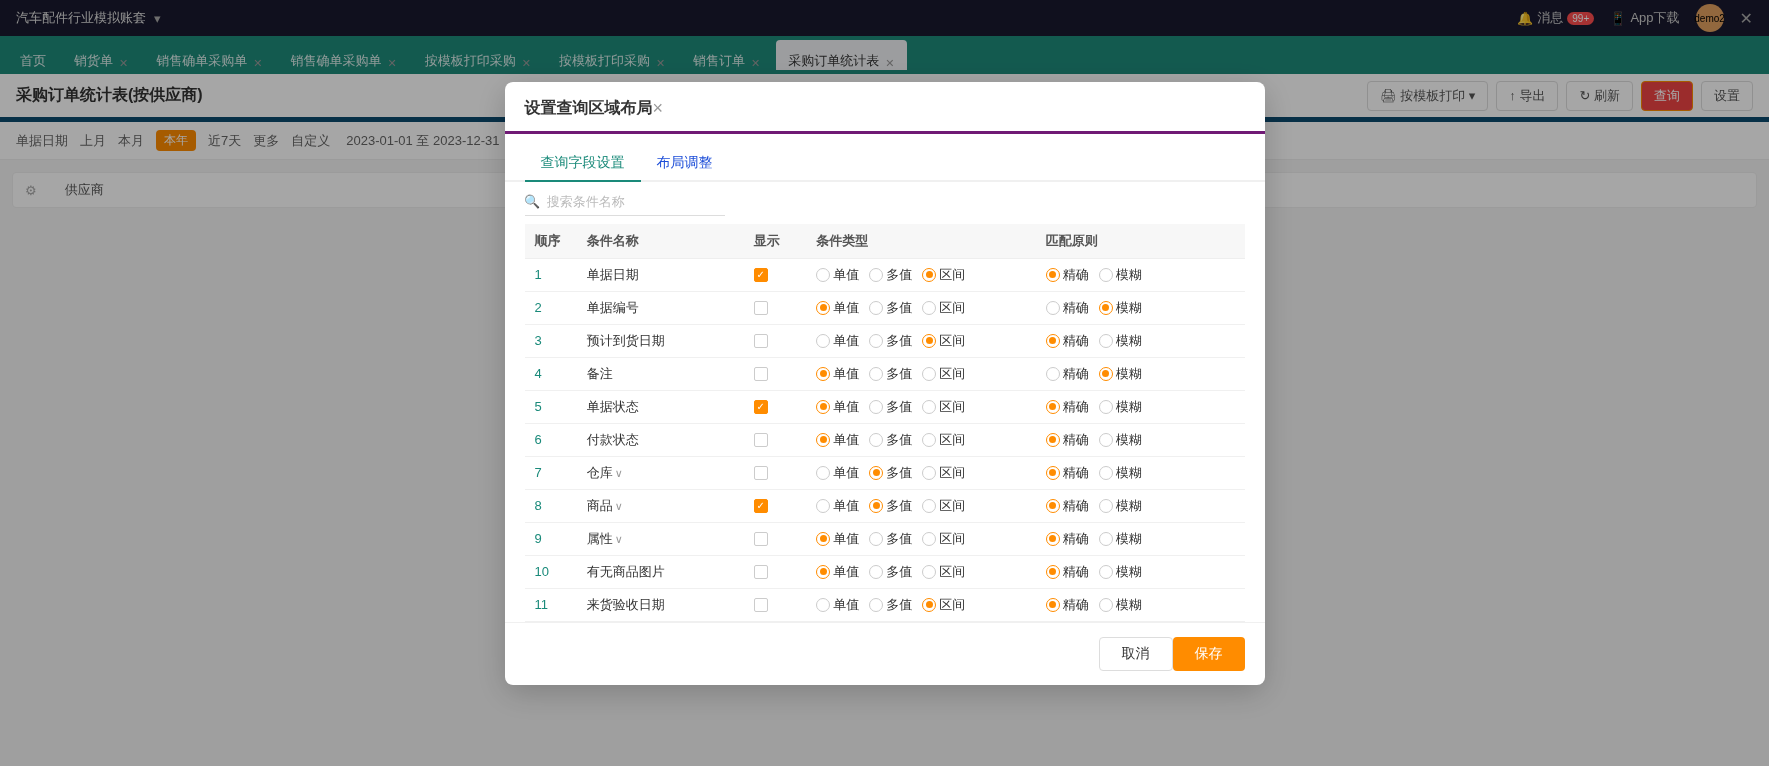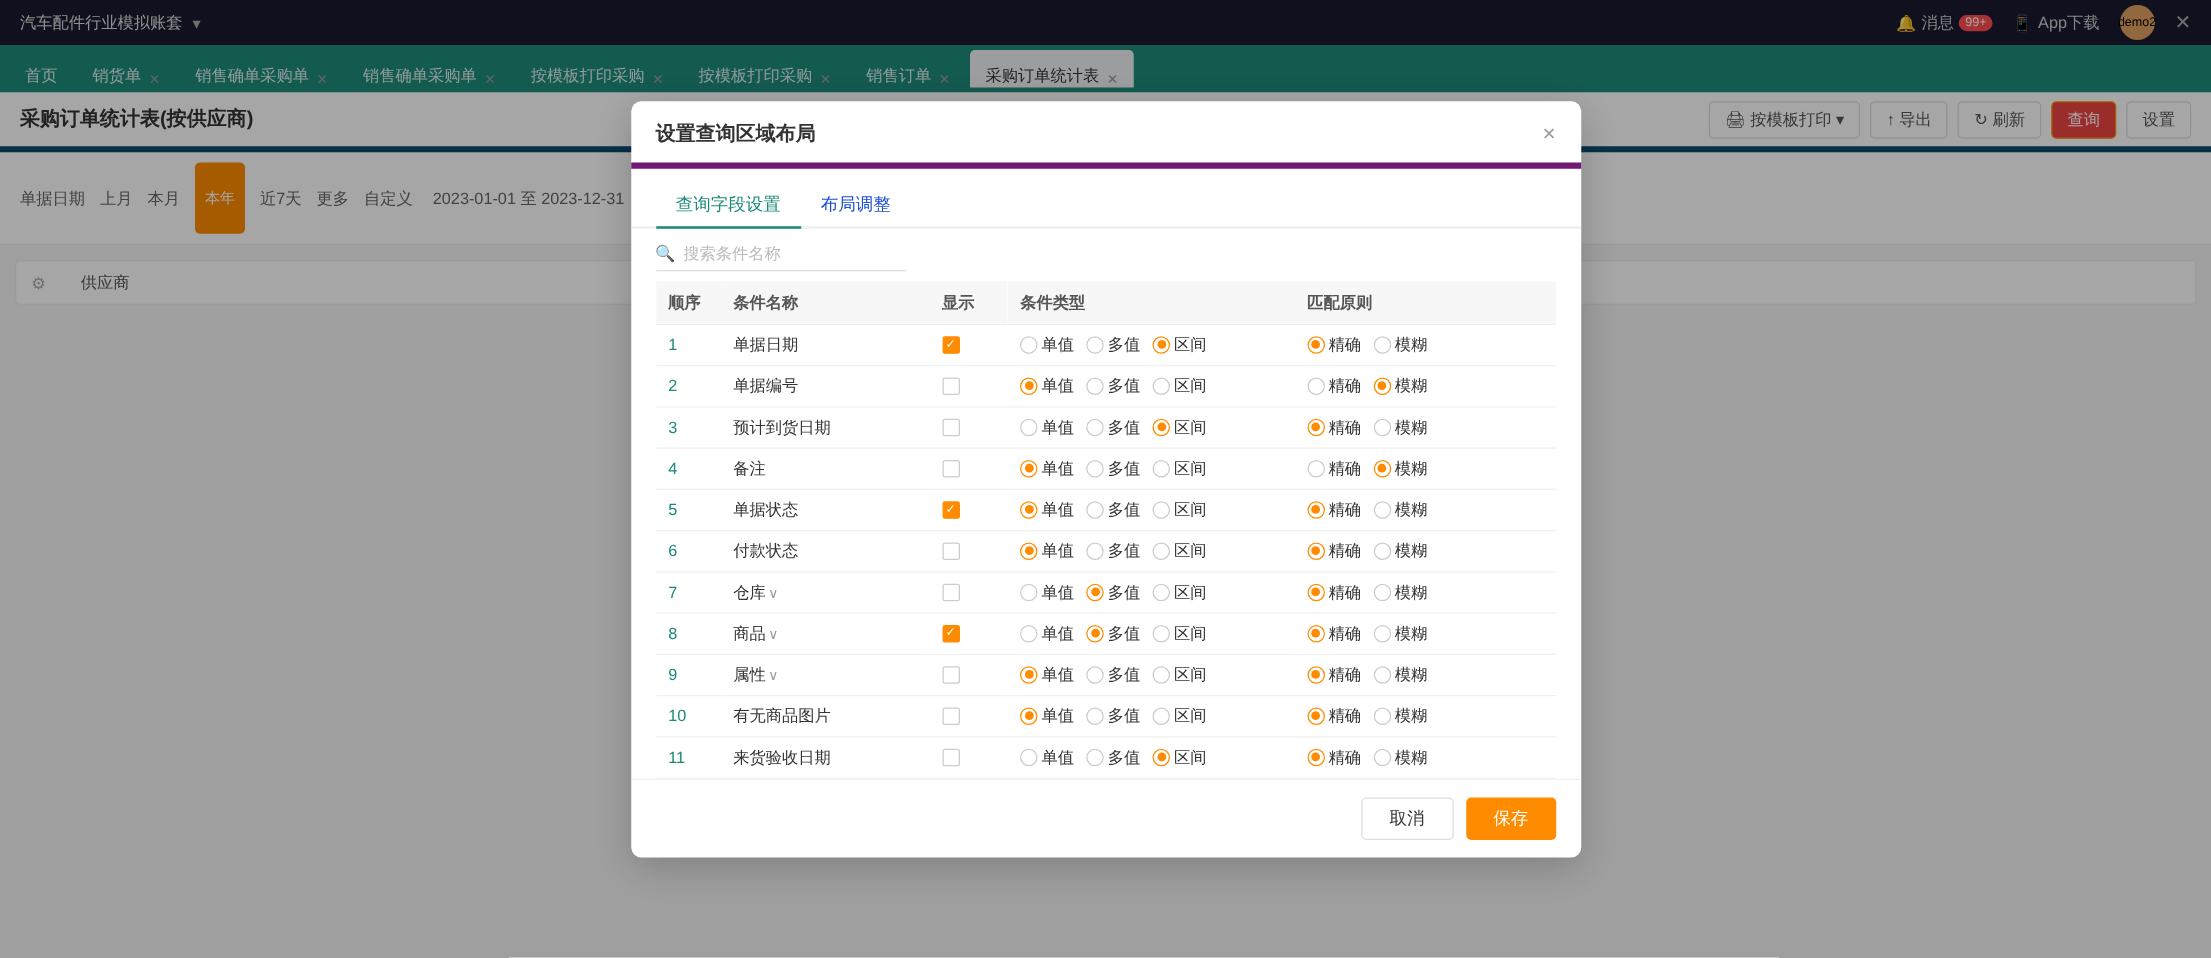--- a/index.html
+++ b/index.html
@@ -65,21 +65,21 @@
 
     
     .filter-bar {
       background: white;
       padding: 8px 16px;
       display: flex;
       align-items: center;
       gap: 12px;
       border-bottom: 1px solid #eee;
     }
-    .filter-tag { background: #ff8c00; color: white; border-radius: 4px; padding: 20px 8px; font-size: 12px; cursor: pointer; }
+    .filter-tag { background: #ff8c00; color: white; border-radius: 4px; padding: 2px 8px; font-size: 12px; cursor: pointer; }
 
     
     .table-area {
       background: #f5f5f5;
       padding: 12px;
       height: calc(100vh - 160px);
     }
 
     
     .overlay {
@@ -99,22 +99,22 @@
       width: 760px;
       max-height: 660px;
       display: flex;
       flex-direction: column;
       box-shadow: 0 8px 32px rgba(0,0,0,0.2);
     }
     .dialog-header {
       padding: 16px 20px 12px;
       display: flex;
       align-items: center;
-      justify-content: space-between;
-      border-bottom: 5px solid #701a75;
+      justify-content: flex-start;
+      border-bottom: 3px solid #701a75;
     }
     .dialog-title { font-size: 16px; font-weight: bold; color: #333; }
     .dialog-close { cursor: pointer; color: #999; font-size: 18px; line-height: 1; }
     .dialog-body { flex: 1; overflow: hidden; display: flex; flex-direction: column; padding: 0; }
 
     
     .dialog-tabs {
       display: flex;
       gap: 0;
       padding: 12px 20px 0;
@@ -207,21 +207,21 @@
       display: flex; align-items: center; justify-content: center; flex-shrink: 0; cursor: pointer;
     }
     .checkbox-box.checked { background: #ff8c00; border-color: #ff8c00; }
     .checkbox-box.checked::after { content: '✓'; color: white; font-size: 10px; line-height: 1; }
 
     
     .dialog-footer {
       padding: 14px 20px;
       display: flex;
       justify-content: flex-end;
-      gap: 10px;
+      gap: 0;
       border-top: 1px solid #f0f0f0;
     }
     .btn-cancel { padding: 7px 22px; border: 1px solid #ddd; background: white; border-radius: 4px; cursor: pointer; font-size: 14px; color: #333; }
     .btn-save { padding: 7px 22px; background: #ff8c00; border: none; color: white; border-radius: 4px; cursor: pointer; font-size: 14px; font-weight: 500; }
 
     
     .dialog-table-wrap::-webkit-scrollbar { width: 6px; }
     .dialog-table-wrap::-webkit-scrollbar-thumb { background: #ddd; border-radius: 3px; }
 
     .col-order { width: 50px; }

